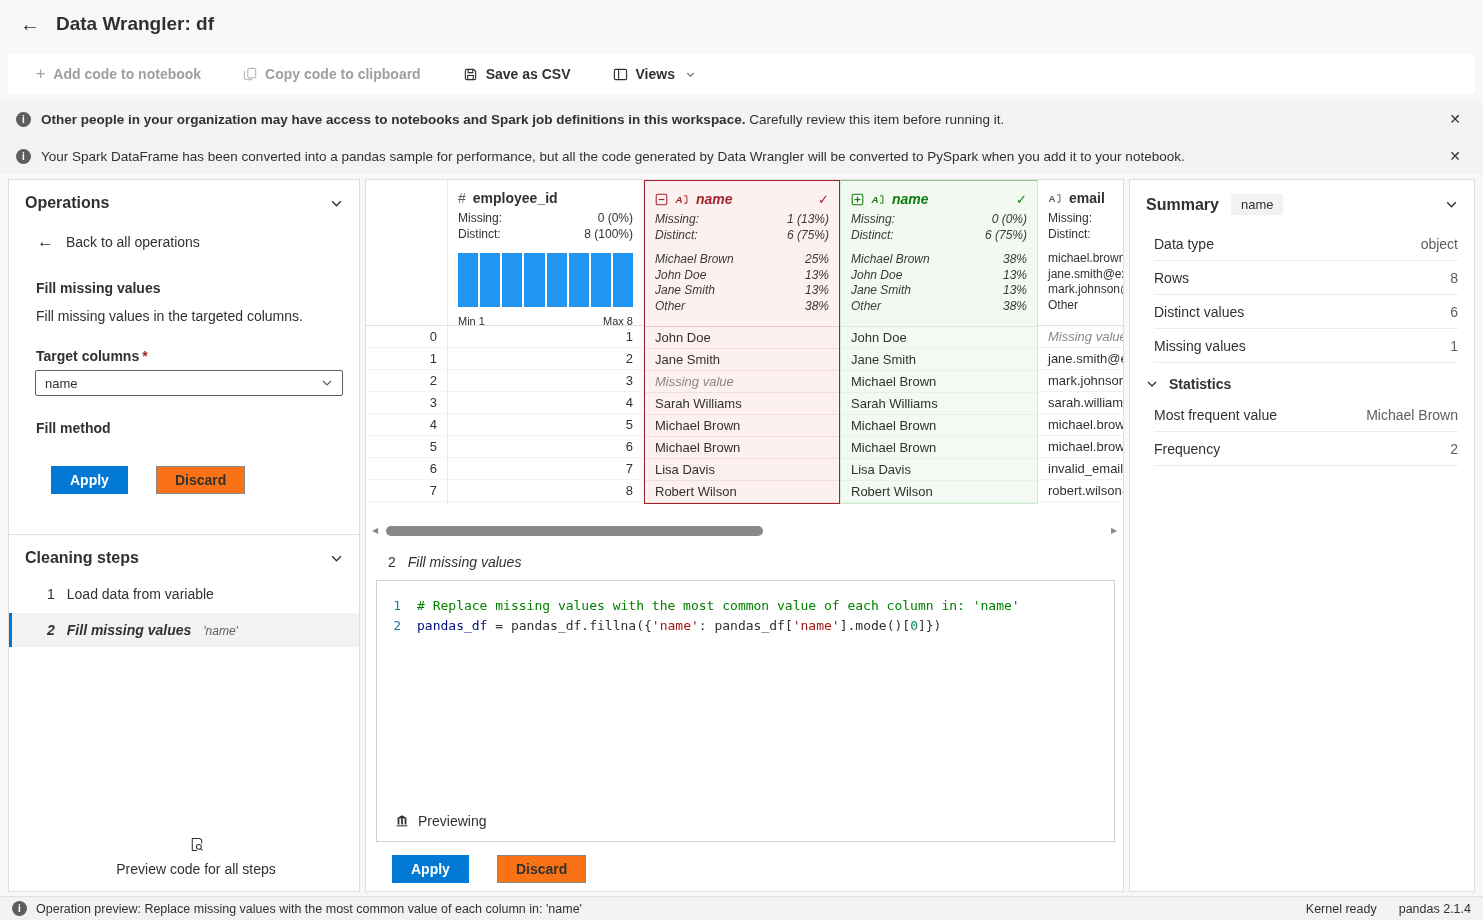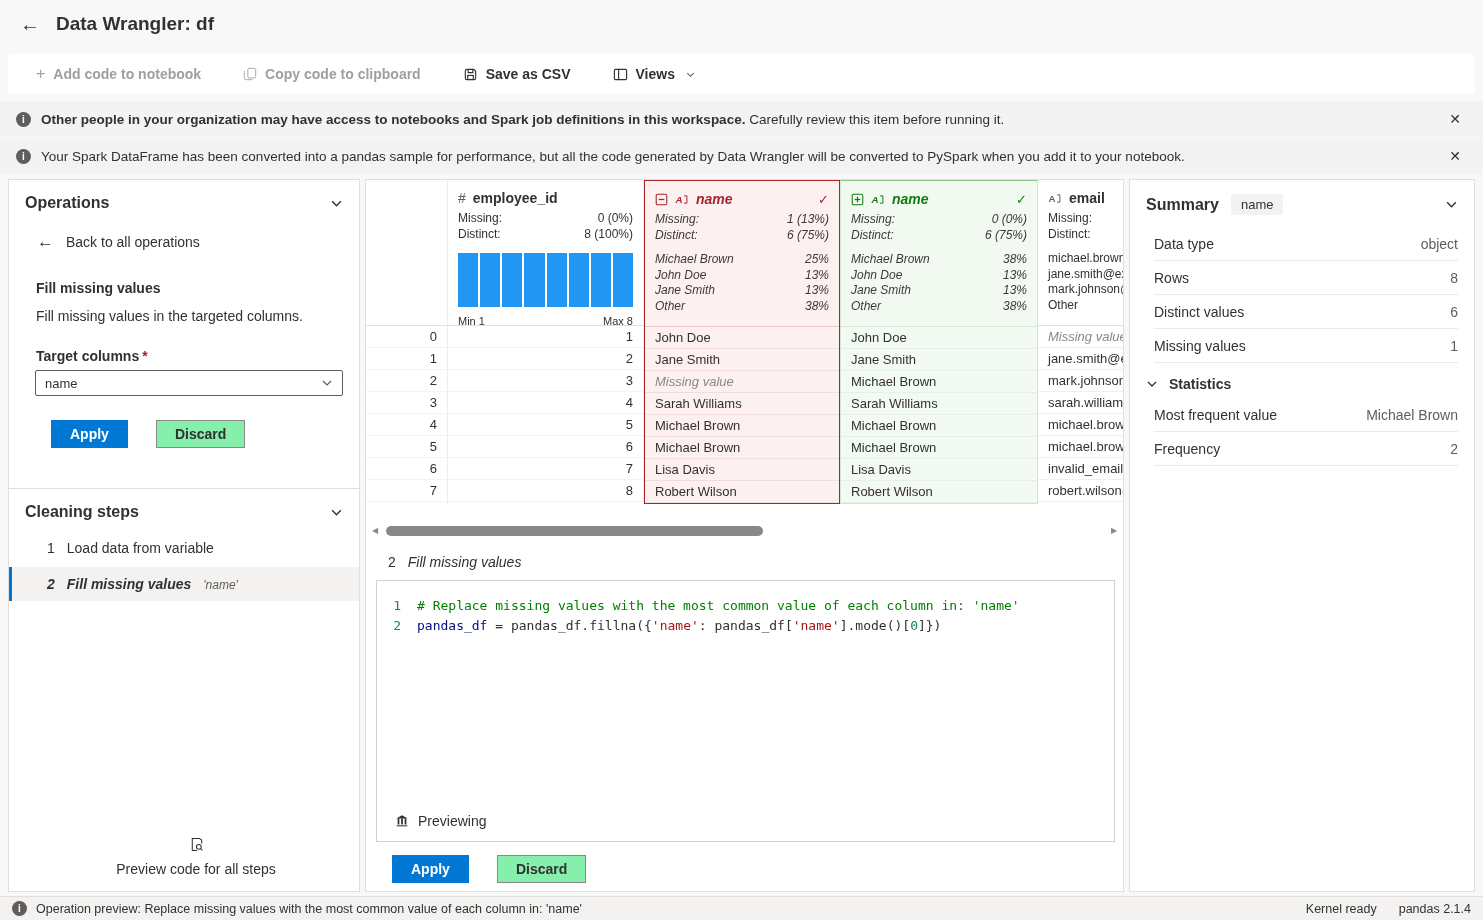--- a/index.html
+++ b/index.html
@@ -39,21 +39,21 @@
   .back-link .arr { font-size:17px; }
   .op-title { font-weight:700; font-size:14px; padding:22px 16px 0 27px; }
   .op-desc { font-size:14px; padding:12px 16px 0 27px; color:#323130; }
   .field-label { font-weight:700; font-size:14px; padding:24px 16px 6px 27px; }
   .req { color:#a4262c; margin-left:3px; }
   .select-box { margin:0 16px 0 26px; border:1px solid #605e5c; border-radius:2px; height:26px; display:flex; align-items:center; padding:0 9px; font-size:13px; cursor:pointer; background:#fff; }
   .select-box .chev { margin-left:auto; color:#605e5c; }
   .btn-row { display:flex; gap:12px; padding:24px 16px 16px 26px; }
   .btn { font-size:14px; font-weight:600; padding:5px 18px; border-radius:0; border:1px solid transparent; cursor:pointer; font-family:inherit;margin-left:16px; }
   .btn.primary { background:#0078d4; color:#fff; }
-  .btn.secondary { background:#86efac; border-color:#8a8886; color:#323130; }
+  .btn.secondary { background:#f97316; border-color:#8a8886; color:#323130; }
   .divider { border-top:1px solid #e1dfdd; margin-top:24px; }
   .step { display:flex; gap:12px; align-items:baseline; padding:9px 16px 9px 38px; font-size:14px; cursor:pointer; }
   .step.active { background:#f3f2f1; border-left:3px solid #0078d4; padding-left:35px; margin:2px 0; font-weight:700; font-style:italic; }
   .step .detail { font-size:12px; color:#605e5c; font-style:italic; font-weight:400; }
   .left-spacer { flex:1; }
   .preview-all { display:flex; align-items:center; gap:9px; padding:12px 16px 14px 40px; font-size:14px; cursor:pointer; color:#323130;flex-direction:column; }
 
   
   .center-panel { flex:1; min-width:0; display:flex; flex-direction:column; overflow:hidden; padding-bottom:8px; }
   .grid { display:flex; overflow:hidden; flex:none; }
@@ -198,20 +198,21 @@
       <div class="op-desc">Fill missing values in the targeted columns.</div>
       <div class="field-label">
         <span>Target columns</span><span class="req">*</span>
       </div>
       <div class="select-box">
         <span>name</span>
         <svg class="ic chev" width="12" height="12" viewBox="0 0 12 12">
             <path d="M2 4l4 4 4-4" fill="none" stroke="currentColor" stroke-width="1.2"></path>
           </svg>
       </div>
+      <div class="field-label">Fill method</div>
       <div class="btn-row">
         <button class="btn primary">Apply</button>
         <button class="btn secondary">Discard</button>
       </div>
       <div class="divider"></div>
       <div class="section-header">
         <span>Cleaning steps</span>
         <svg class="ic chev" width="13" height="13" viewBox="0 0 12 12">
             <path d="M2 4l4 4 4-4" fill="none" stroke="currentColor" stroke-width="1.3"></path>
           </svg>

